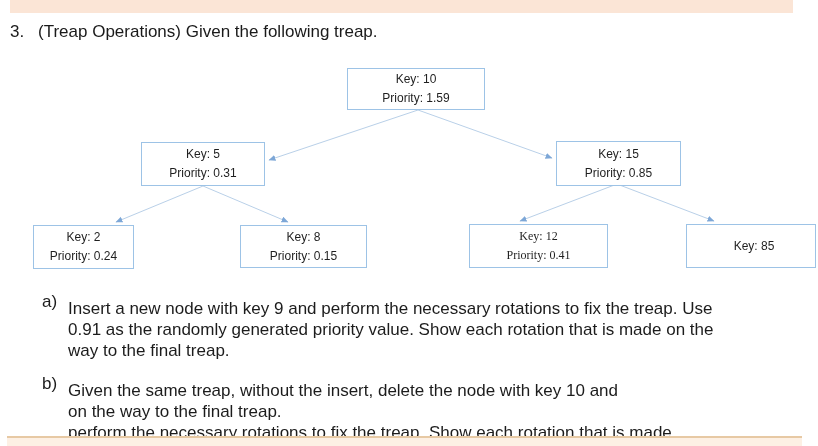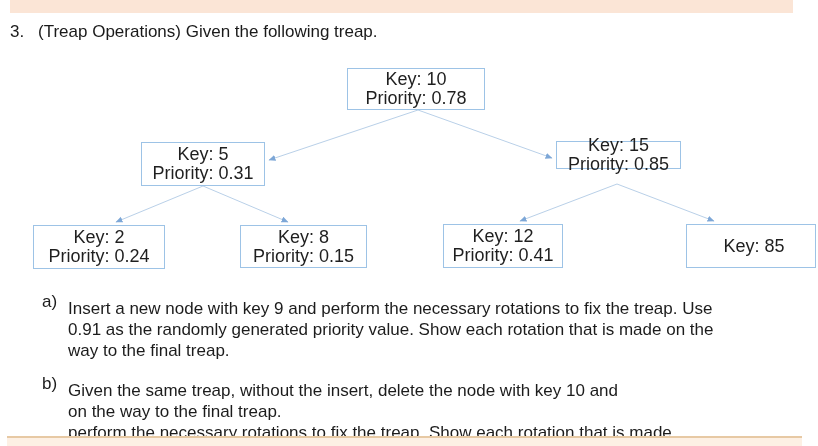--- a/index.html
+++ b/index.html
@@ -28,29 +28,29 @@
   }
   .title .num{width:28px;}
   .diagram{position:absolute;left:0;top:0;width:818px;height:290px;}
   .edges{position:absolute;left:0;top:0;pointer-events:none;}
   .node{
     position:absolute;
     background:#ffffff;
     border:1.5px solid #9dc3e6;
     box-sizing:border-box;
     display:flex;flex-direction:column;justify-content:center;align-items:center;
-    font-size:18px;line-height:19px;color:#1f1f1f;
+    font-size:12px;line-height:19px;color:#1f1f1f;
     text-align:center;
   }
   .n10{left:347px;top:68px;width:138px;height:42px;}
   .n5 {left:141px;top:142px;width:124px;height:44px;}
-  .n15{left:556px;top:141px;width:125px;height:28px;}
-  .n2 {left:33px; top:225px;width:132px;height:44px;}
+  .n15{left:556px;top:141px;width:125px;height:45px;}
+  .n2 {left:33px; top:225px;width:101px;height:44px;}
   .n8 {left:240px;top:225px;width:127px;height:43px;justify-content:center;}
-  .n12{left:443px;top:224px;width:120px;height:44px;}
+  .n12{left:469px;top:224px;width:139px;height:44px;font-family:Liberation Serif, serif;}
   .n85{left:686px;top:224px;width:130px;height:44px;padding-left:6px;}
   .questions{position:absolute;left:42px;top:291px;width:750px;}
   .q{display:flex;margin-bottom:12px;}
   .q-label{width:26px;flex:none;font-size:17px;line-height:21px;}
   .q-text{font-size:17px;line-height:21px;margin-top:7px;}
 </style>
 </head>
 <body>
 
 <div class="page">
@@ -72,21 +72,21 @@
       <line x1="418" y1="110" x2="269" y2="160" stroke="#b9d0e8" stroke-width="1" marker-end="url(#arrow)"></line>
       <line x1="418" y1="110" x2="552" y2="158" stroke="#b9d0e8" stroke-width="1" marker-end="url(#arrow)"></line>
       <line x1="203" y1="186" x2="116" y2="222" stroke="#b9d0e8" stroke-width="1" marker-end="url(#arrow)"></line>
       <line x1="203" y1="186" x2="288" y2="222" stroke="#b9d0e8" stroke-width="1" marker-end="url(#arrow)"></line>
       <line x1="617" y1="184" x2="520" y2="221" stroke="#b9d0e8" stroke-width="1" marker-end="url(#arrow)"></line>
       <line x1="617" y1="184" x2="714" y2="221" stroke="#b9d0e8" stroke-width="1" marker-end="url(#arrow)"></line>
     </svg>
 
     <div class="node n10">
       <div>Key: 10</div>
-      <div>Priority: 0.78</div>
+      <div>Priority: 1.59</div>
     </div>
     <div class="node n5">
       <div>Key: 5</div>
       <div>Priority: 0.31</div>
     </div>
     <div class="node n15">
       <div>Key: 15</div>
       <div>Priority: 0.85</div>
     </div>
     <div class="node n2">

